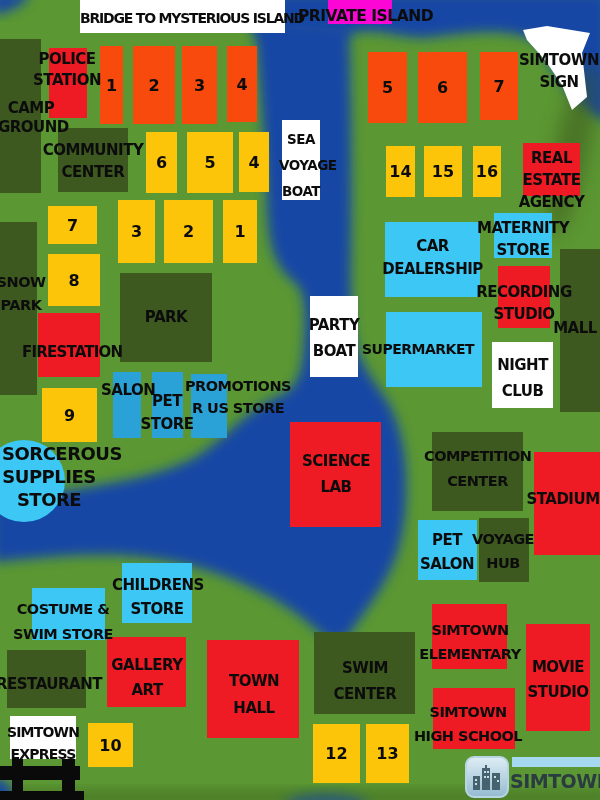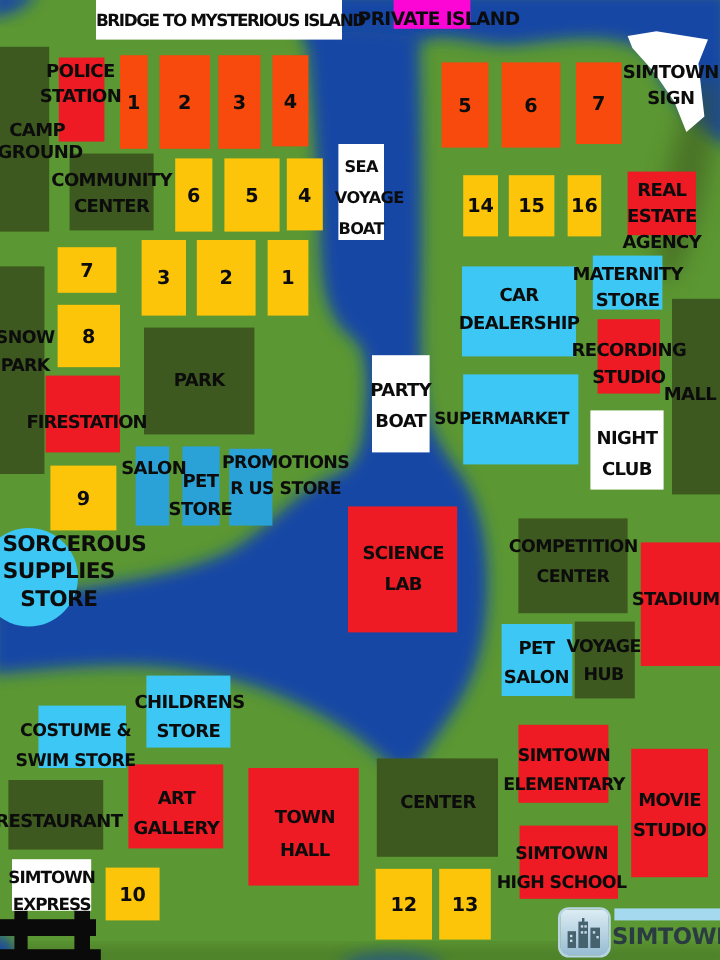--- a/index.html
+++ b/index.html
@@ -279,32 +279,33 @@
   <div class="lbl" style="left:112px;top:573px;width:90px;line-height:24px">
     <div>CHILDRENS</div>
     <div>STORE</div>
   </div>
   <div class="lbl" style="left:12px;top:597px;width:102px;font-size:14.5px;line-height:25px">
     <div>COSTUME &amp;</div>
     <div>SWIM STORE</div>
   </div>
   <div class="lbl" style="left:-4px;top:673px;width:102px">RESTAURANT</div>
   <div class="lbl" style="left:106px;top:653px;width:82px;line-height:25px">
+    <div>GALLERY</div>
     <div>ART</div>
-    <div>GALLERY</div>
   </div>
   <div class="lbl" style="left:210px;top:668px;width:88px;line-height:27px">
     <div>TOWN</div>
     <div>HALL</div>
   </div>
   <div class="lbl" style="left:6px;top:721px;width:74px;font-size:14px;line-height:22px;letter-spacing:-0.8px">
     <div>SIMTOWN</div>
     <div>EXPRESS</div>
   </div>
   <div class="lbl" style="left:312px;top:655px;width:106px;line-height:26px">
+    <div>SWIM</div>
     <div>CENTER</div>
   </div>
   <div class="lbl" style="left:413px;top:618px;width:114px;font-size:14.5px;line-height:24px">
     <div>SIMTOWN</div>
     <div>ELEMENTARY</div>
   </div>
   <div class="lbl" style="left:411px;top:700px;width:114px;font-size:14.5px;line-height:24px">
     <div>SIMTOWN</div>
     <div>HIGH SCHOOL</div>
   </div>

